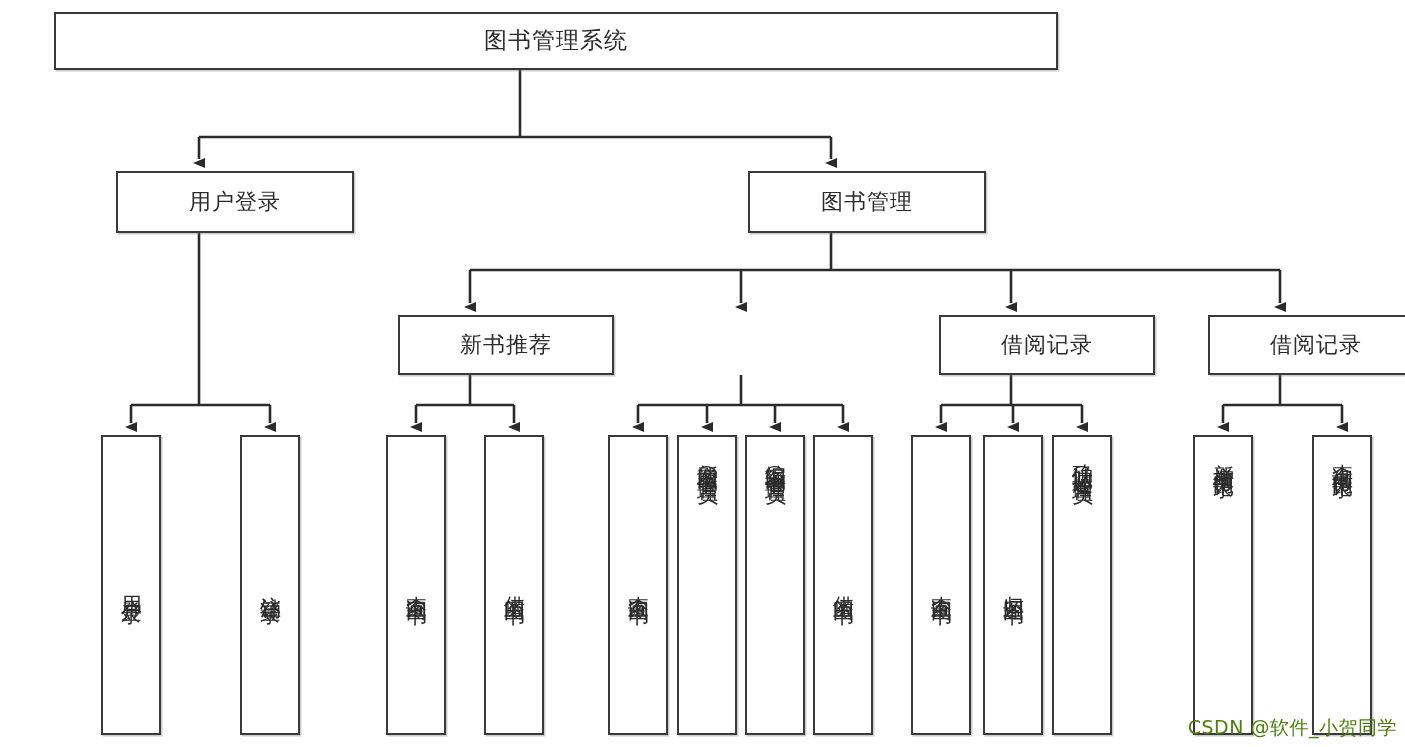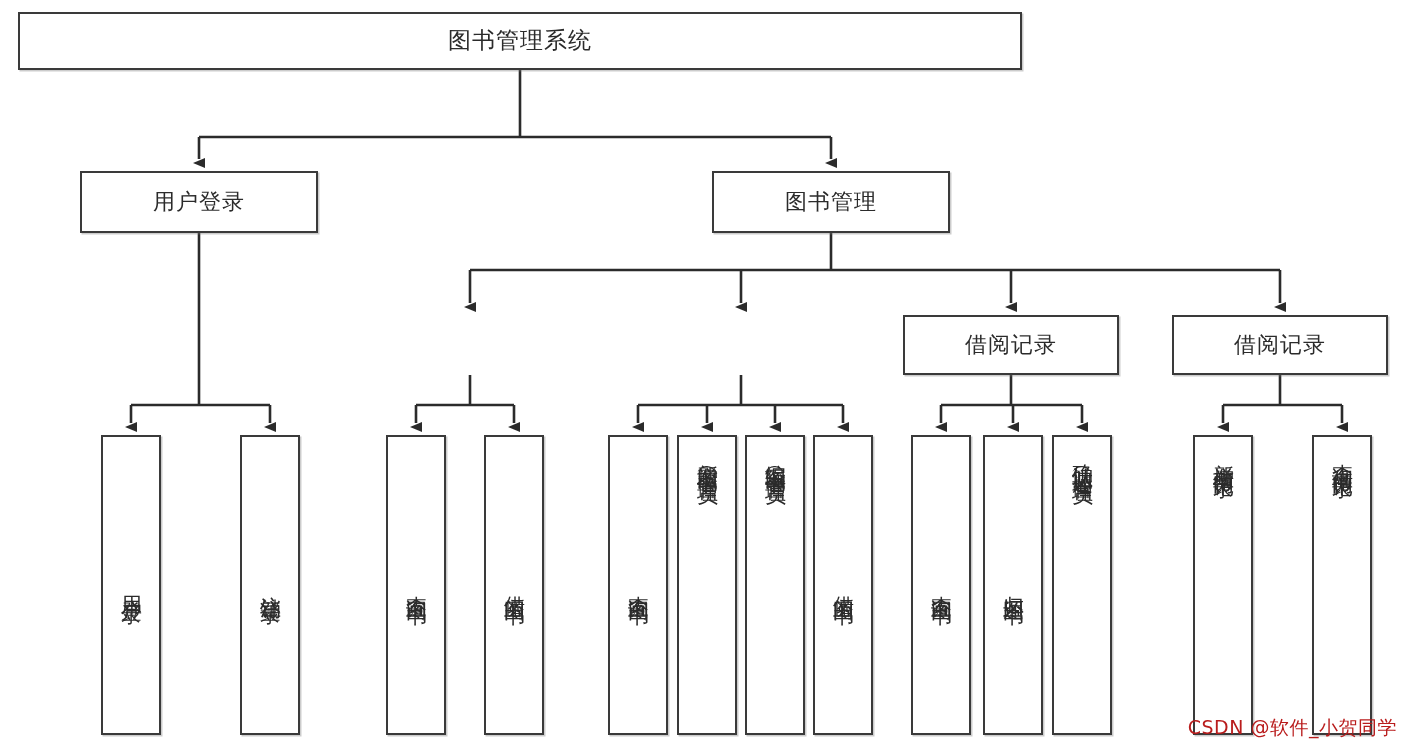--- a/index.html
+++ b/index.html
@@ -33,20 +33,21 @@
     align-items: center;
     justify-content: center;
     color: #2b2b2b;
     box-shadow: 1.5px 1.5px 0 rgba(120,120,120,0.38);
   }
   .node.horiz {
     font-size: 22px;
     letter-spacing: 1px;
     line-height: 1.1;
     text-align: left;
+    margin-left: 36px;
   }
   .node.root {
     font-size: 23px;
   }
   .node.leaf {
     font-size: 21px;
     padding: 6px 2px;
     align-items: flex-start;
     justify-content: center;
   }
@@ -68,21 +69,21 @@
   }
   .leaf.tall .leaf-inner {
     align-items: flex-start;
     padding-top: 4px;
   }
   #watermark {
     position: absolute;
     right: 8px;
     bottom: 6px;
     font-size: 19px;
-    color: #b91c1c;
+    color: #4d7c0f;
     letter-spacing: 0.5px;
     white-space: nowrap;
     font-family: "DejaVu Sans", "Liberation Sans", sans-serif;
   }
 </style>
 </head>
 <body>
 
 <div id="canvas">
 
@@ -142,20 +143,23 @@
     <span>图书管理系统</span>
   </div>
 
   <div class="node horiz" id="node-l2-0" style="left: 80px; top: 171px; width: 238px; height: 62px;">
     <span>用户登录</span>
   </div>
   <div class="node horiz" id="node-l2-1" style="left: 712px; top: 171px; width: 238px; height: 62px;">
     <span>图书管理</span>
   </div>
 
+  <div class="node horiz" id="node-l3-0" style="left: 362px; top: 315px; width: 216px; height: 60px;">
+    <span>新书推荐</span>
+  </div>
   <div class="node horiz" id="node-l3-2" style="left: 903px; top: 315px; width: 216px; height: 60px;">
     <span>借阅记录</span>
   </div>
   <div class="node horiz" id="node-l3-3" style="left: 1172px; top: 315px; width: 216px; height: 60px;">
     <span>借阅记录</span>
   </div>
 
   <div class="node leaf" id="leaf-0" style="left: 101px; top: 435px; width: 60px; height: 300px;">
     <span class="leaf-inner">
       <span class="vtext">用户登录</span>

